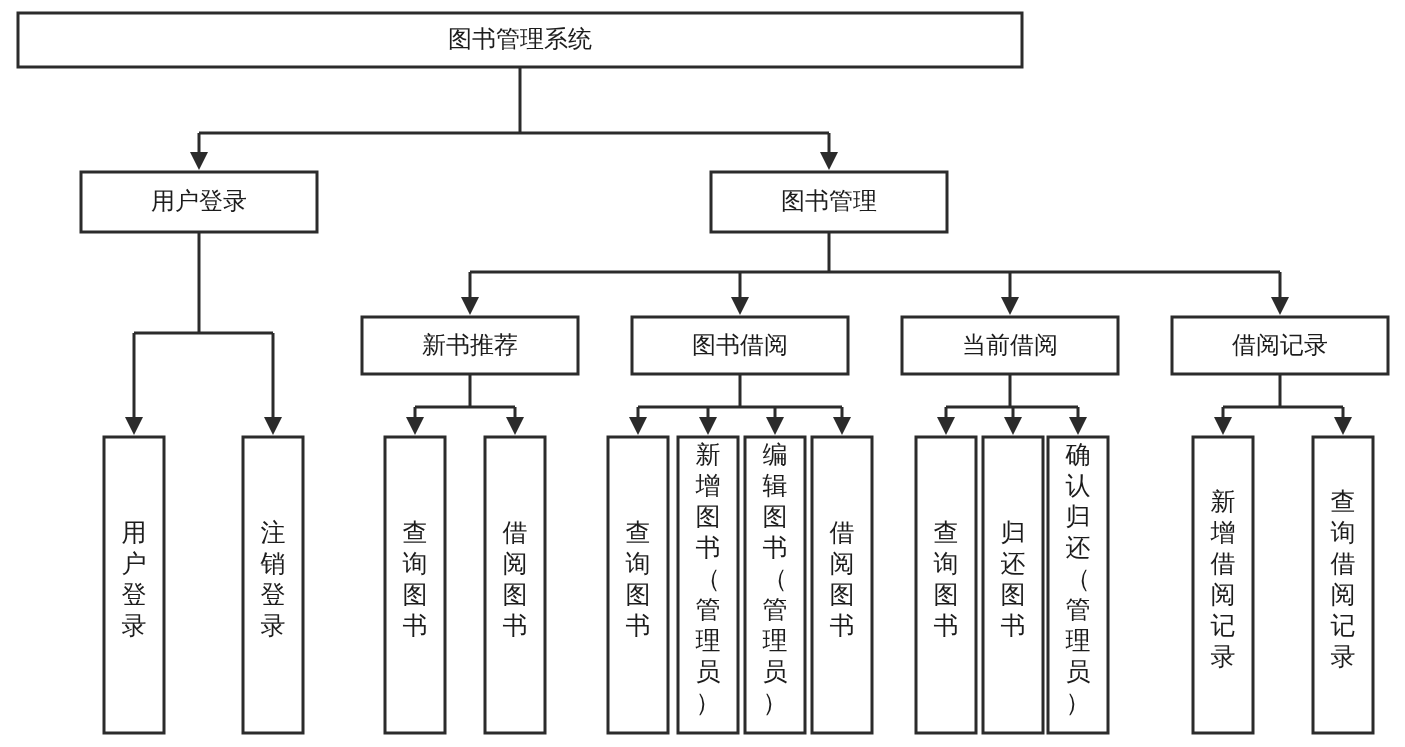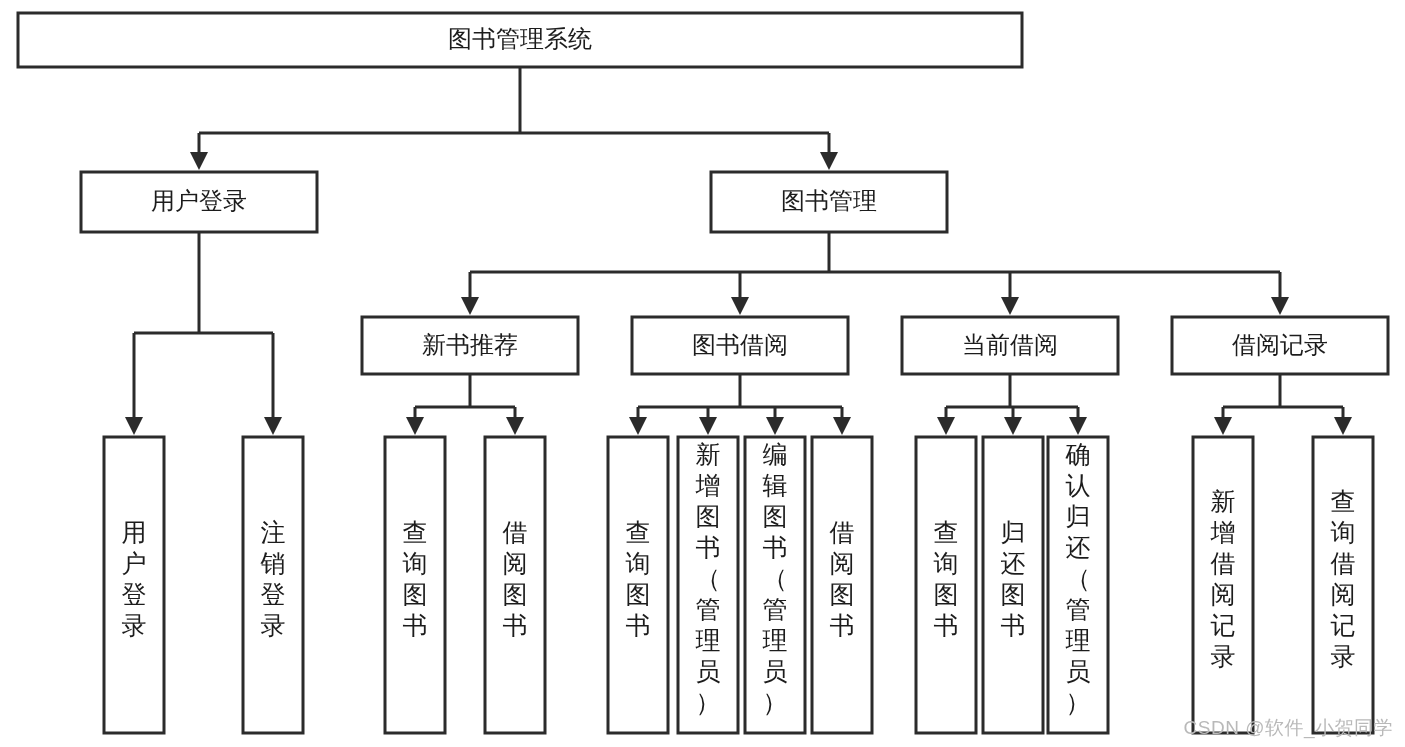--- a/index.html
+++ b/index.html
@@ -202,14 +202,13 @@
         <g>
           <rect x="1193" y="437" width="60" height="296" class="node-rect"></rect>
           <text x="1223" y="509.5" class="node-label-vert"><tspan x="1223" dy="0">新</tspan><tspan x="1223" dy="31">增</tspan><tspan x="1223" dy="31">借</tspan><tspan x="1223" dy="31">阅</tspan><tspan x="1223" dy="31">记</tspan><tspan x="1223" dy="31">录</tspan></text>
         </g>
         <g>
           <rect x="1313" y="437" width="60" height="296" class="node-rect"></rect>
           <text x="1343" y="509.5" class="node-label-vert"><tspan x="1343" dy="0">查</tspan><tspan x="1343" dy="31">询</tspan><tspan x="1343" dy="31">借</tspan><tspan x="1343" dy="31">阅</tspan><tspan x="1343" dy="31">记</tspan><tspan x="1343" dy="31">录</tspan></text>
         </g>
       </g>
   </svg>
-  <div class="watermark">CSDN @软件_小贺同学</div>
 </div>
 
 </body></html>

